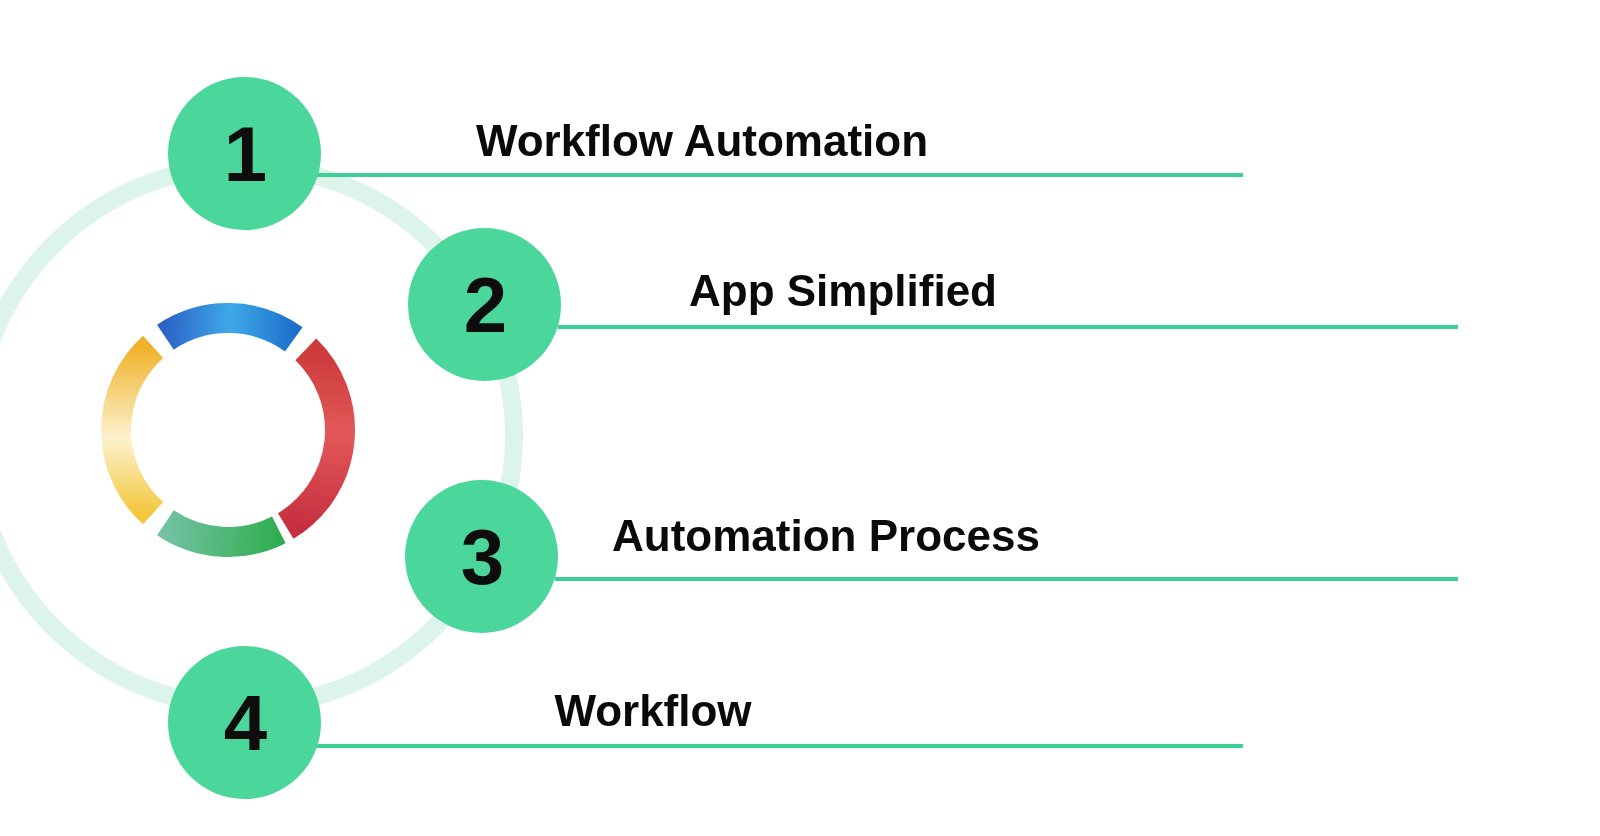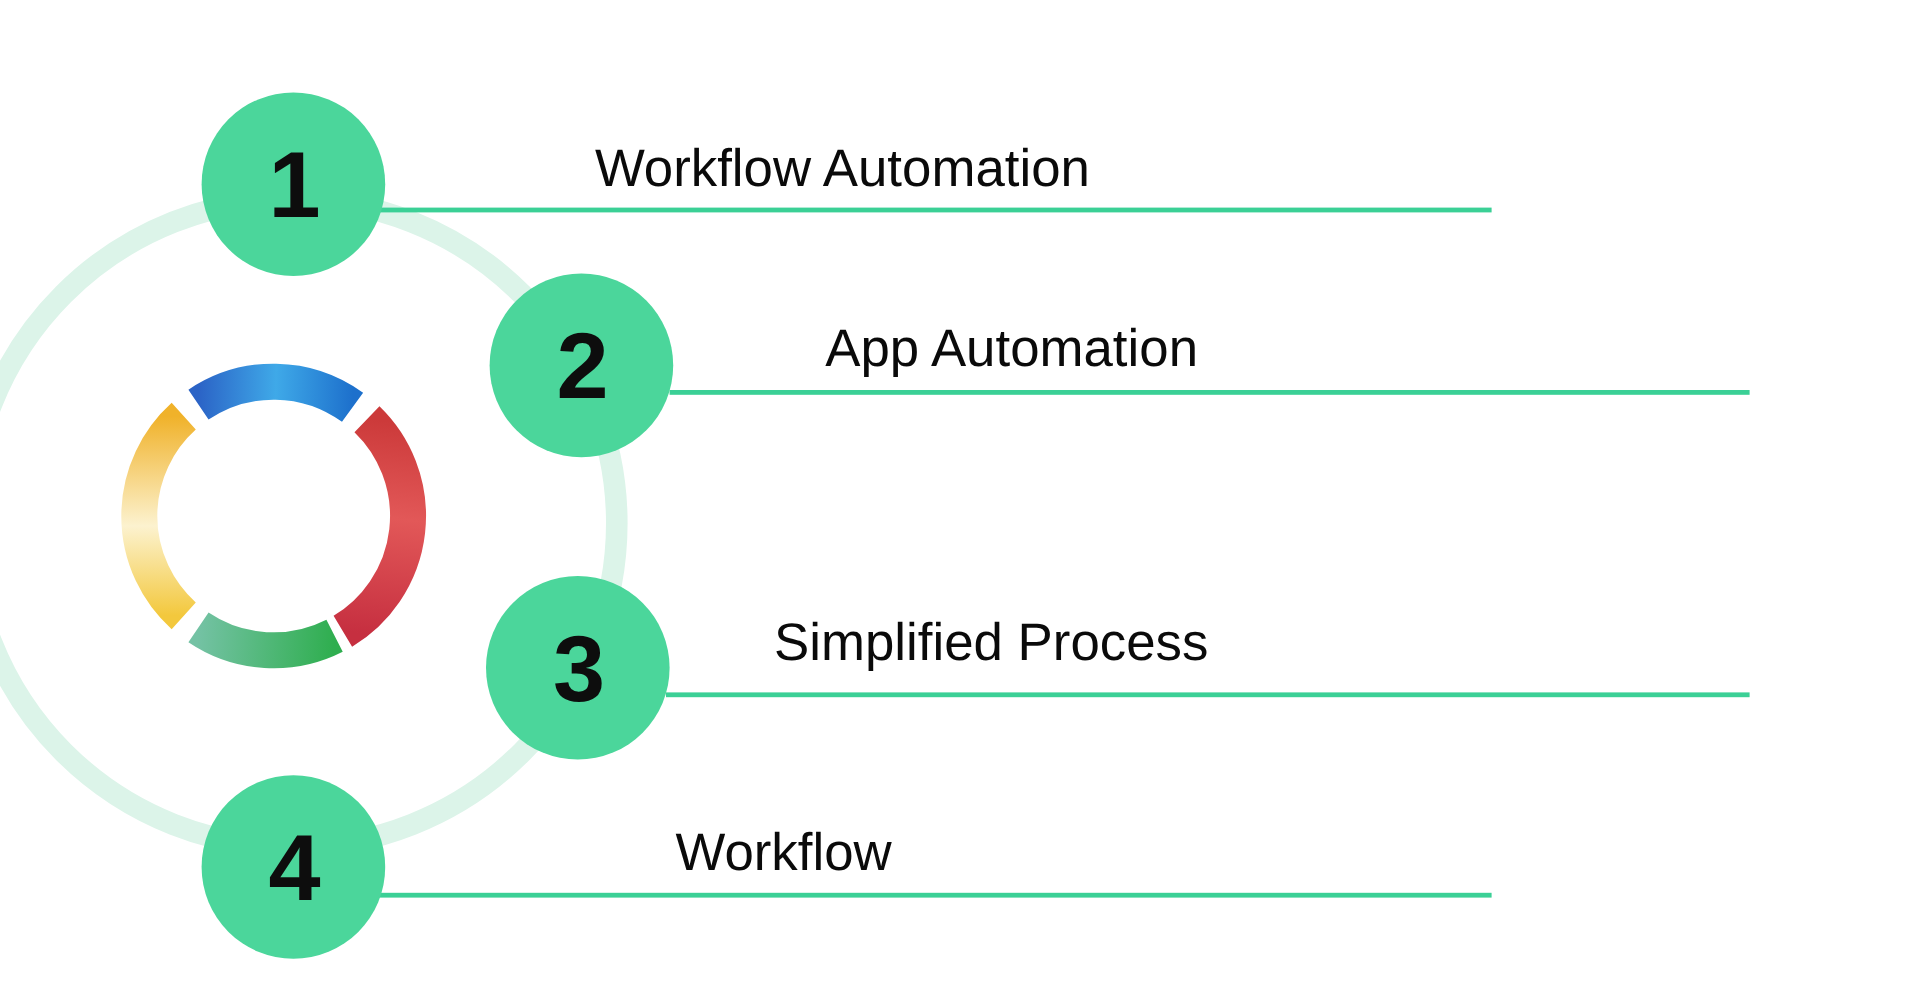--- a/index.html
+++ b/index.html
@@ -30,21 +30,21 @@
   
   .connector{position:absolute;height:4px;background:#3bd096;z-index:2;}
   .line1{left:316px;top:173px;width:927px;}
   .line2{left:558px;top:325px;width:900px;}
   .line3{left:555px;top:577px;width:903px;}
   .line4{left:312px;top:744px;width:931px;}
 
   
   .steplabel{
     position:absolute;transform:translateX(-50%);
-    font-weight:normal;font-size:44px;line-height:1;color:#0a0a0a;
+    font-weight:bold;font-size:44px;line-height:1;color:#0a0a0a;
     white-space:nowrap;z-index:2;letter-spacing:0px;
   }
   .label1{left:702px;top:119px;}
   .label2{left:843px;top:269px;}
   .label3{left:826px;top:514px;}
   .label4{left:653px;top:689px;}
 </style>
 </head>
 <body>
 
@@ -82,22 +82,22 @@
       <path d="M153.1,513.2 A112,112 0 0 1 153.1,346.8" fill="none" stroke="url(#gYellow)" stroke-width="30"></path>
     </g>
   </svg>
 
   <div class="connector line1"></div>
   <div class="connector line2"></div>
   <div class="connector line3"></div>
   <div class="connector line4"></div>
 
   <div class="steplabel label1">Workflow Automation</div>
-  <div class="steplabel label2">App Automation</div>
-  <div class="steplabel label3">Simplified Process</div>
+  <div class="steplabel label2">App Simplified</div>
+  <div class="steplabel label3">Automation Process</div>
   <div class="steplabel label4">Workflow</div>
 
   <div class="node node1">
     <span class="num">1</span>
   </div>
   <div class="node node2">
     <span class="num">2</span>
   </div>
   <div class="node node3">
     <span class="num">3</span>

